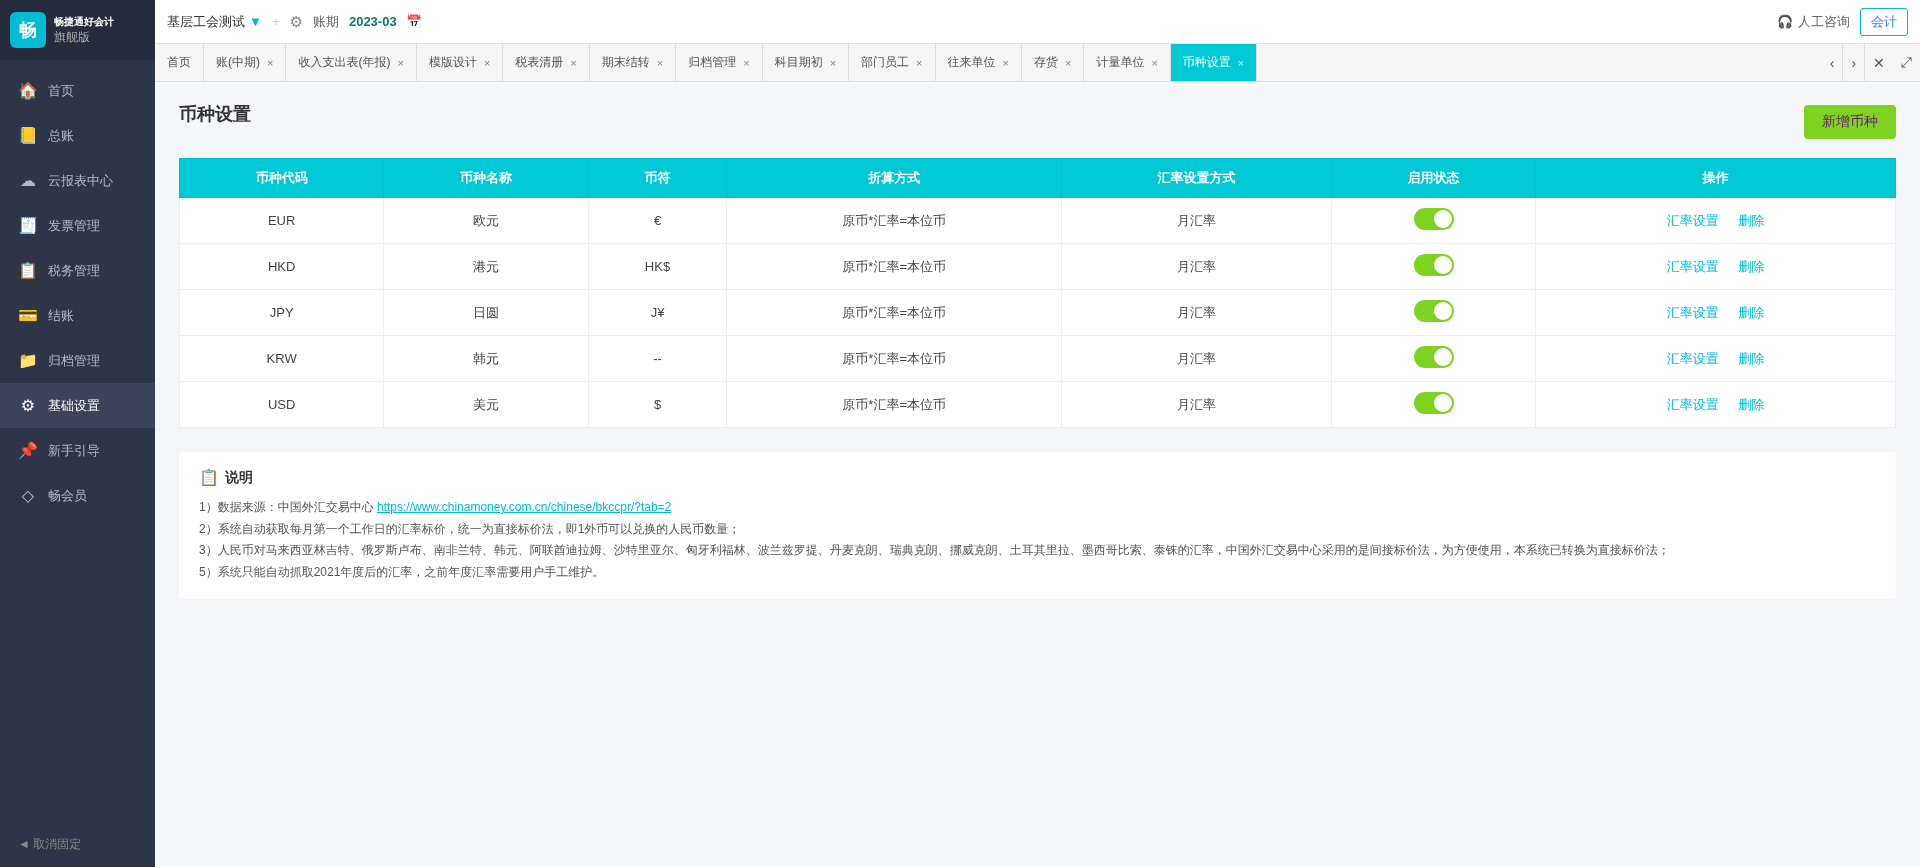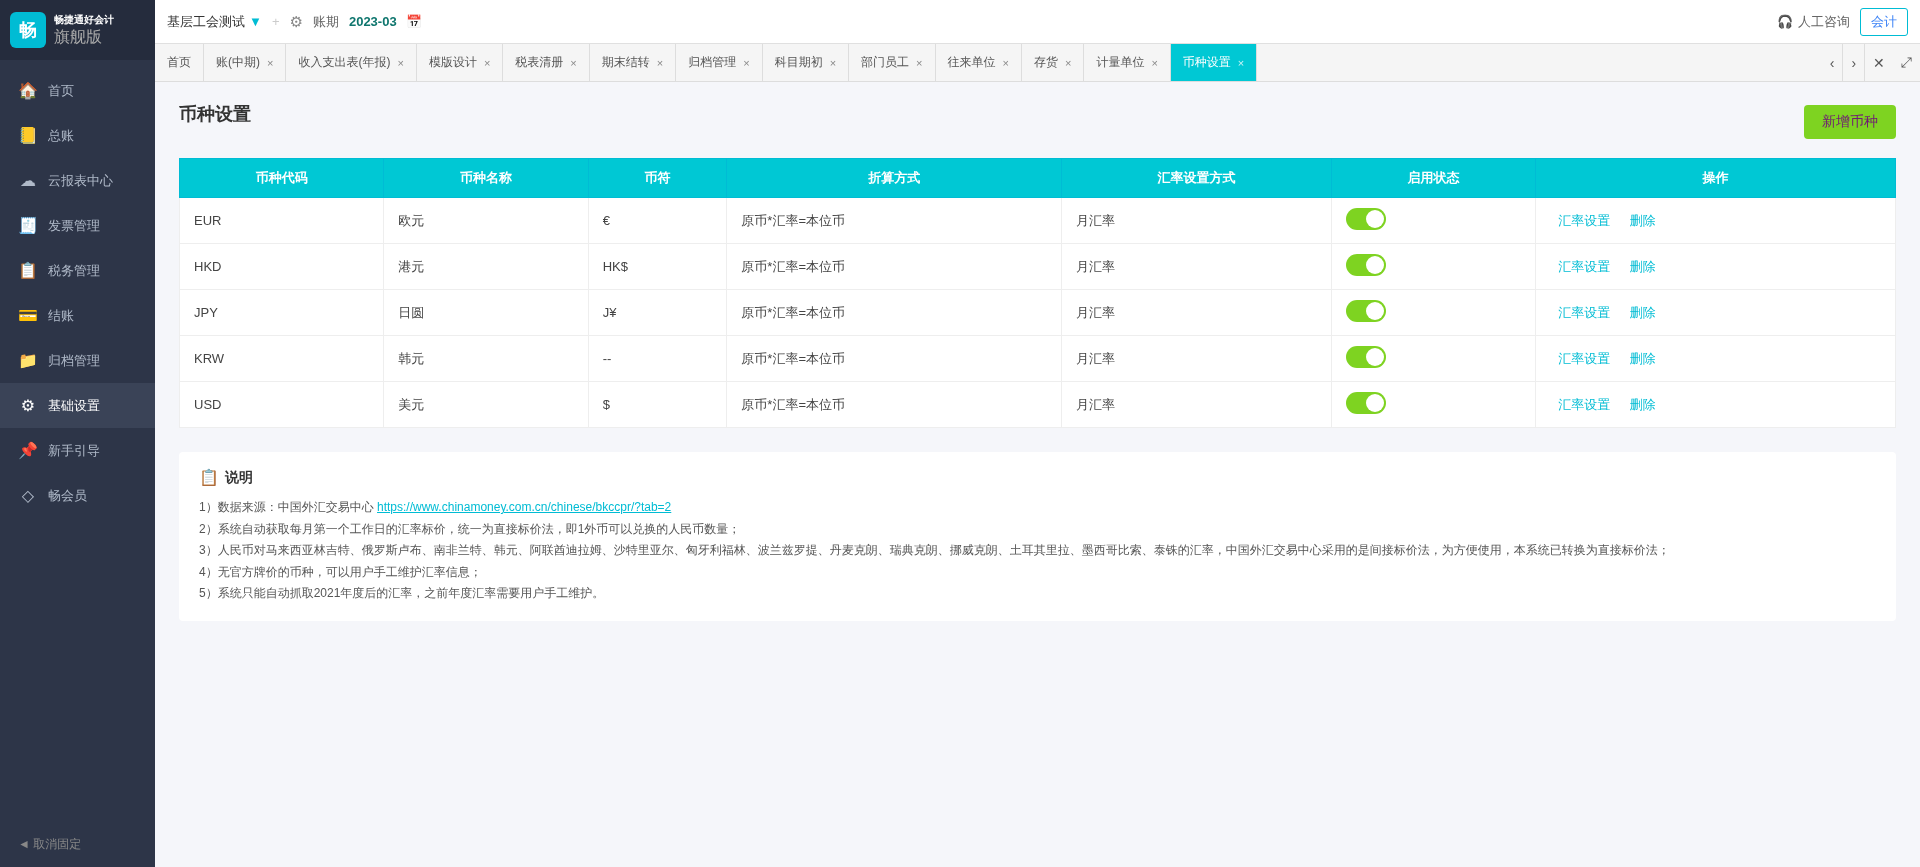--- a/index.html
+++ b/index.html
@@ -29,21 +29,21 @@
       border-radius: 6px;
       display: flex;
       align-items: center;
       justify-content: center;
       color: white;
       font-size: 18px;
       font-weight: bold;
     }
     .logo-text { display: flex; flex-direction: column; }
     .logo-title { color: #fff; font-size: 10px; font-weight: bold; }
-    .logo-sub { color: #aaa; font-size: 16px; }
+    .logo-sub { color: #aaa; font-size: 12px; }
     .sidebar-nav { flex: 1; padding-top: 8px; }
     .nav-item {
       display: flex;
       align-items: center;
       padding: 13px 18px;
       gap: 10px;
       cursor: pointer;
       color: #b0bac9;
       font-size: 13px;
       transition: background 0.2s;
@@ -227,21 +227,21 @@
       font-size: 13px;
       font-weight: bold;
       text-align: center;
       border: 1px solid #00bcd4;
     }
     .data-table tbody tr {
       border-bottom: 1px solid #e8e8e8;
     }
     .data-table tbody td {
       padding: 10px 14px;
-      text-align: left;
+      text-align: center;
       font-size: 13px;
       color: #444;
       border: 1px solid #eee;
     }
     .action-link {
       color: #00bcd4;
       cursor: pointer;
       font-size: 13px;
       margin: 0 8px;
     }
@@ -567,18 +567,17 @@
 
     <div class="notes-section">
       <div class="notes-title">
         <span class="notes-icon">📋</span>
         <span>说明</span>
       </div>
       <ul class="notes-list" id="notes-list">
       <li>1）数据来源：中国外汇交易中心 <a class="notes-link" href="#">https://www.chinamoney.com.cn/chinese/bkccpr/?tab=2</a></li>
           <li>2）系统自动获取每月第一个工作日的汇率标价，统一为直接标价法，即1外币可以兑换的人民币数量；</li>
           <li>3）人民币对马来西亚林吉特、俄罗斯卢布、南非兰特、韩元、阿联酋迪拉姆、沙特里亚尔、匈牙利福林、波兰兹罗提、丹麦克朗、瑞典克朗、挪威克朗、土耳其里拉、墨西哥比索、泰铢的汇率，中国外汇交易中心采用的是间接标价法，为方便使用，本系统已转换为直接标价法；</li>
-          <li>4）无官方牌价的币种，可以用户手工维护汇率信息；</li>
           <li>5）系统只能自动抓取2021年度后的汇率，之前年度汇率需要用户手工维护。</li>
         </ul>
     </div>
   </div>
 </div>
 
 </body></html>

